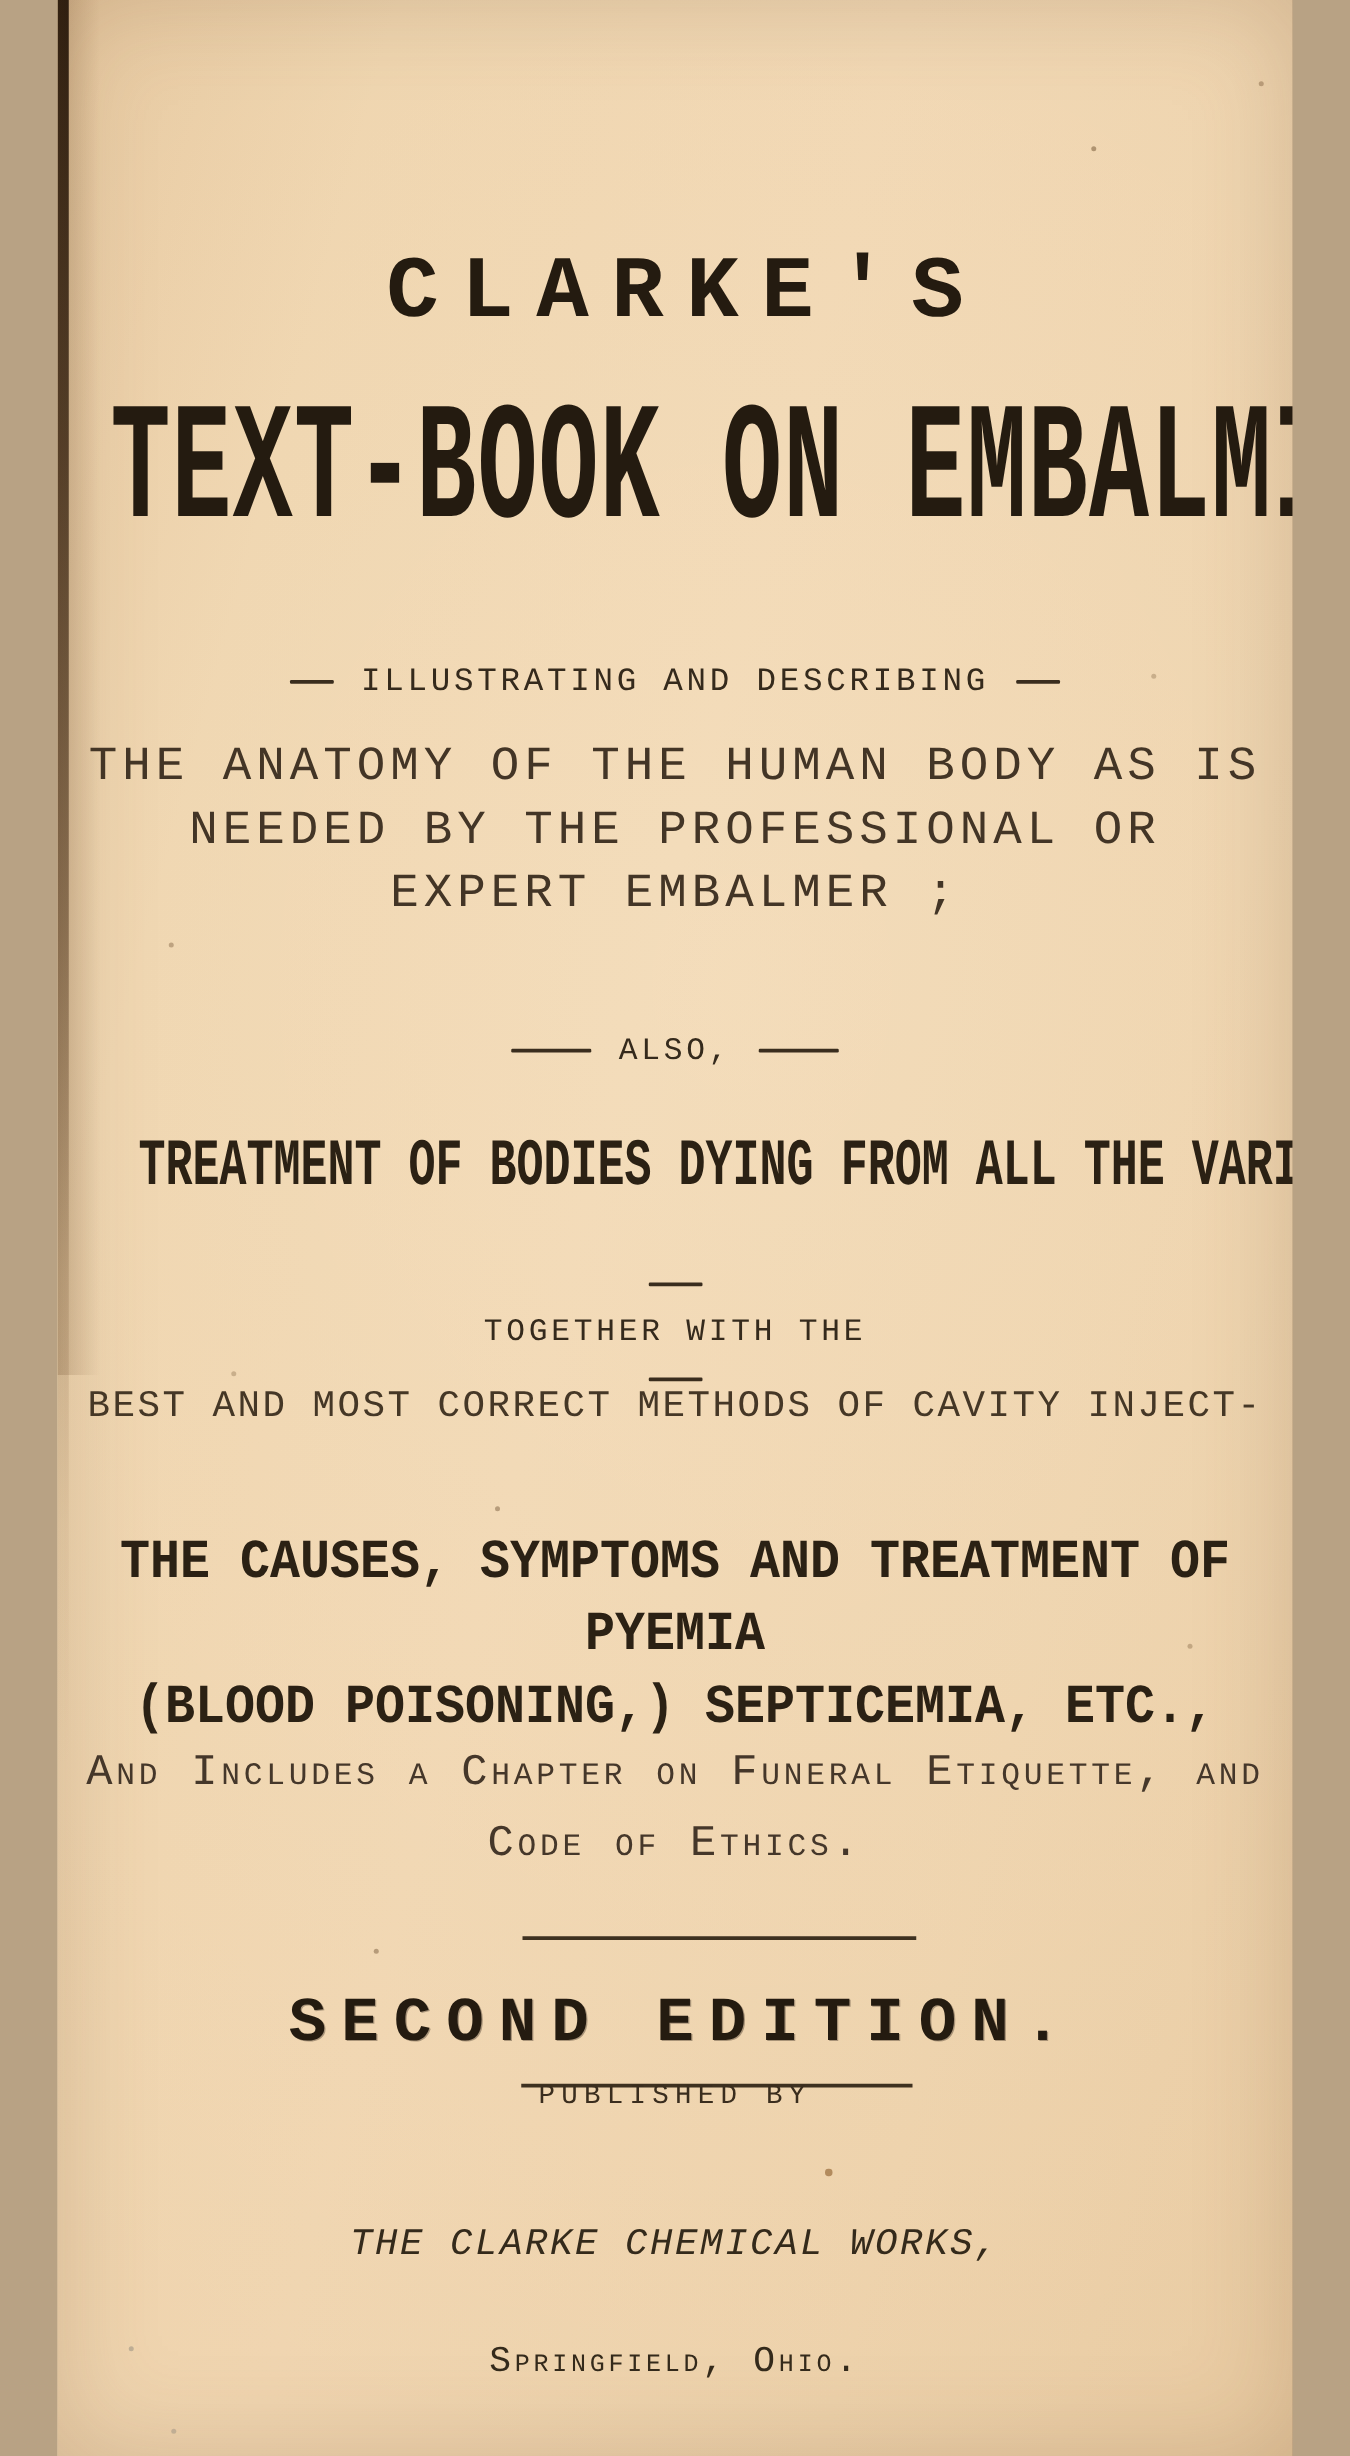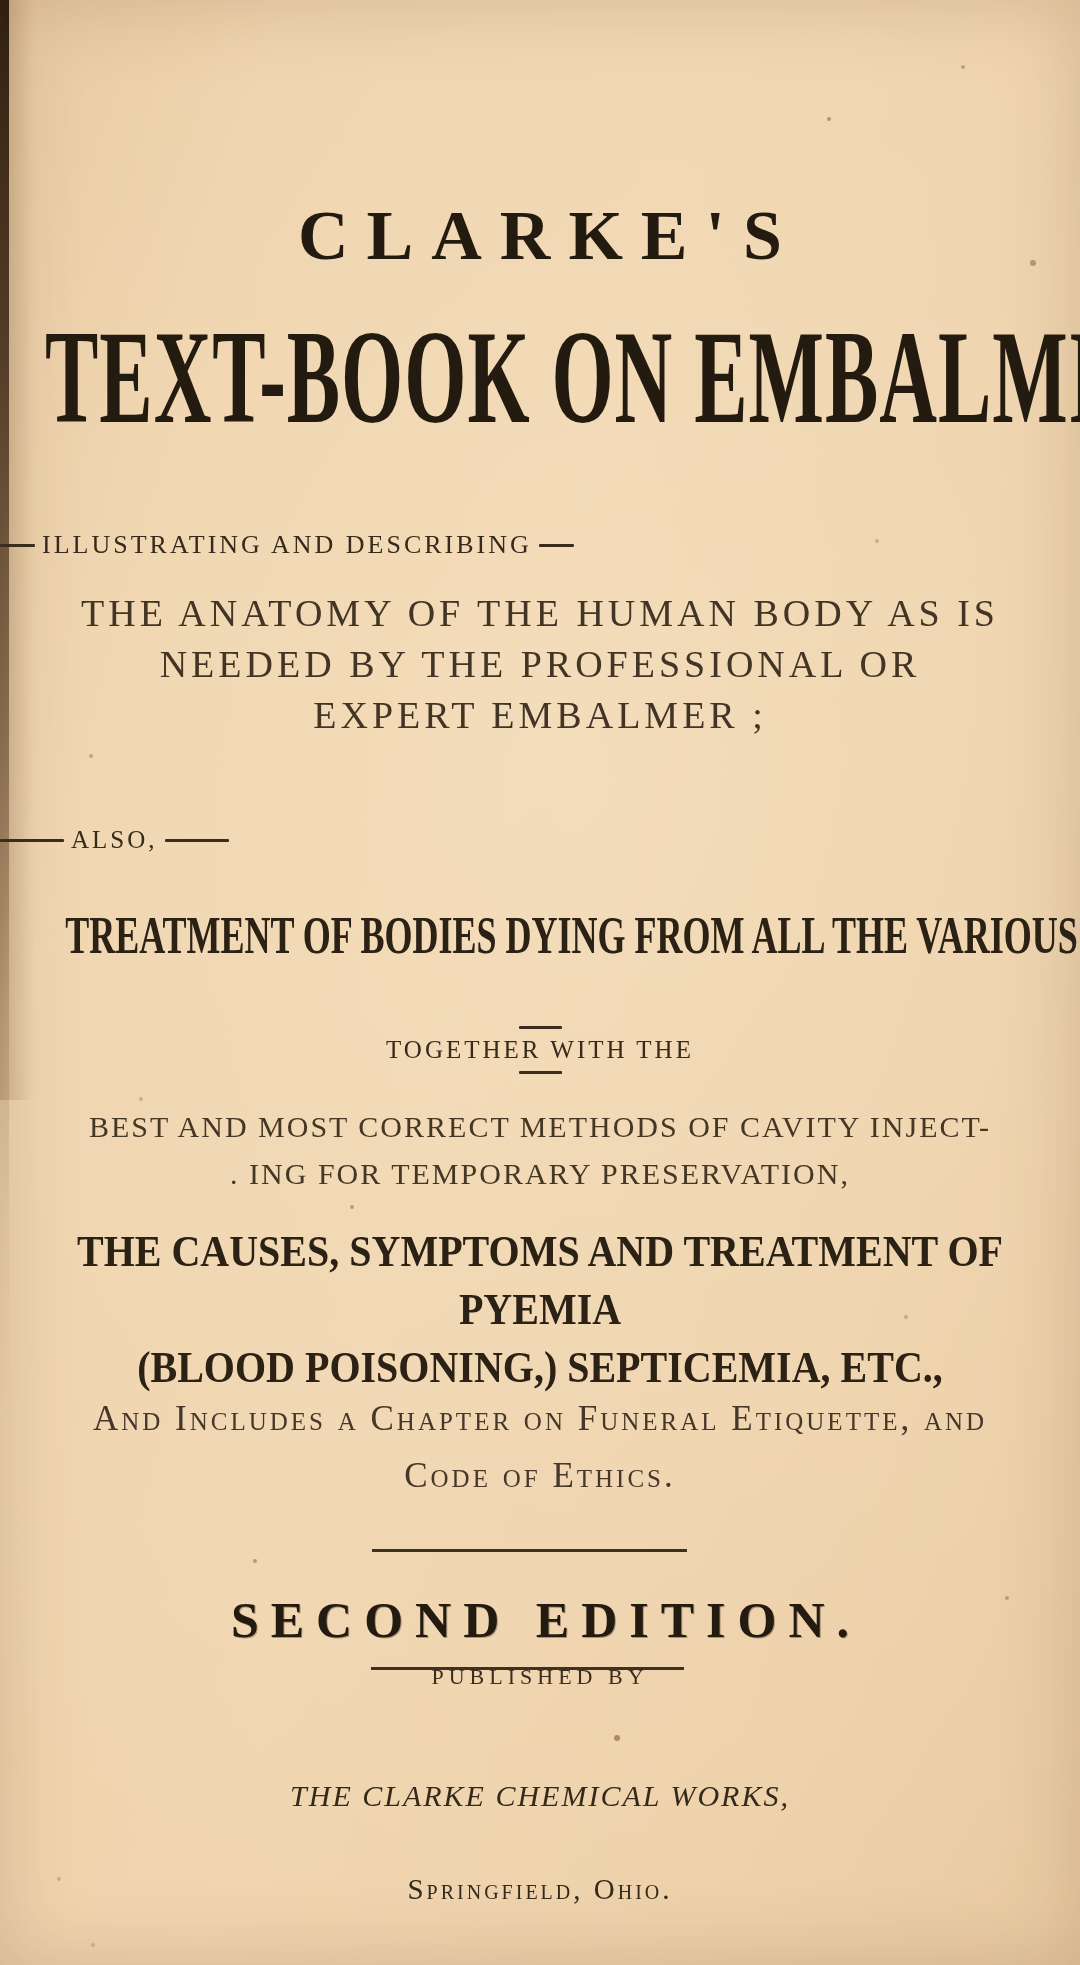--- a/index.html
+++ b/index.html
@@ -1,24 +1,24 @@
 <!DOCTYPE html>
 <html><head>
 <meta charset="utf-8">
 <style>
   html,body{margin:0;padding:0;background:#b8a284;}
   .page{
     position:relative;
-    width:1080px;height:1965px;
+    width:988px;height:1965px;
     margin:0 auto;
     background:
       radial-gradient(ellipse 140% 90% at 55% 40%, rgba(255,244,220,.25), rgba(0,0,0,0) 70%),
       linear-gradient(105deg, #e6c79e 0%, #eed3ac 18%, #f0d5b0 45%, #edd1aa 75%, #e9cba2 100%);
     overflow:hidden;
-    font-family:Liberation Serif, serif;
+    font-family:Liberation Mono, monospace;
     color:#2a2014;
     box-shadow: inset 0 0 80px rgba(110,75,40,.22);
   }
   
   .spine{
     position:absolute;left:0;top:0;bottom:0;width:9px;
     background:linear-gradient(to bottom,
       rgba(28,16,6,.95) 0%, rgba(46,28,12,.8) 18%,
       rgba(70,45,22,.5) 38%, rgba(110,80,45,.22) 52%,
       rgba(140,110,70,.08) 62%, rgba(0,0,0,0) 72%);
@@ -46,21 +46,21 @@
   .block{position:absolute;left:0;right:0;text-align:center;}
   .stretch{display:inline-block;line-height:1;white-space:nowrap;}
 
   .clarkes{top:196px;font-size:70px;font-weight:bold;letter-spacing:18px;text-indent:18px;color:#241b10;}
   .main-title{top:338px;height:120px;}
   .main-title .stretch{
     font-size:86px;font-weight:bold;color:#241b10;
     transform:scale(.93,1.55);transform-origin:50% 58%;
     letter-spacing:1px;
   }
-  .divider{display:flex;align-items:center;gap:7px;}
+  .divider{display:flex;align-items:center;justify-content:center;gap:22px;}
   .div-rule{height:3px;background:#3a2d1e;border-radius:1px;}
   .div-label{font-size:26px;letter-spacing:3px;color:#352a1c;white-space:nowrap;}
   .divider1{top:530px;}
   .divider1 .div-rule{width:35px;}
   .divider2{top:826px;}
   .divider2 .div-rule{width:64px;height:3px;}
   .divider2 .div-label{font-size:25px;}
   .divider3{top:1026px;flex-direction:column;}
   .divider3 .div-rule{width:43px;}
   .divider3 .div-label{font-size:25px;}
@@ -123,21 +123,20 @@
   </div>
 
   <div class="block divider divider3">
     <span class="div-rule"></span>
     <span class="div-label">TOGETHER WITH THE</span>
     <span class="div-rule"></span>
   </div>
 
   <div class="block methods">
     <div>BEST AND MOST CORRECT METHODS OF CAVITY INJECT-</div>
-    <div>. ING FOR TEMPORARY PRESERVATION,</div>
   </div>
 
   <div class="block causes">
     <div>THE CAUSES, SYMPTOMS AND TREATMENT OF PYEMIA</div>
     <div>(BLOOD POISONING,) SEPTICEMIA, ETC.,</div>
   </div>
 
   <div class="block includes">
     <div>And Includes a Chapter on Funeral Etiquette, and</div>
     <div>Code of Ethics.</div>

